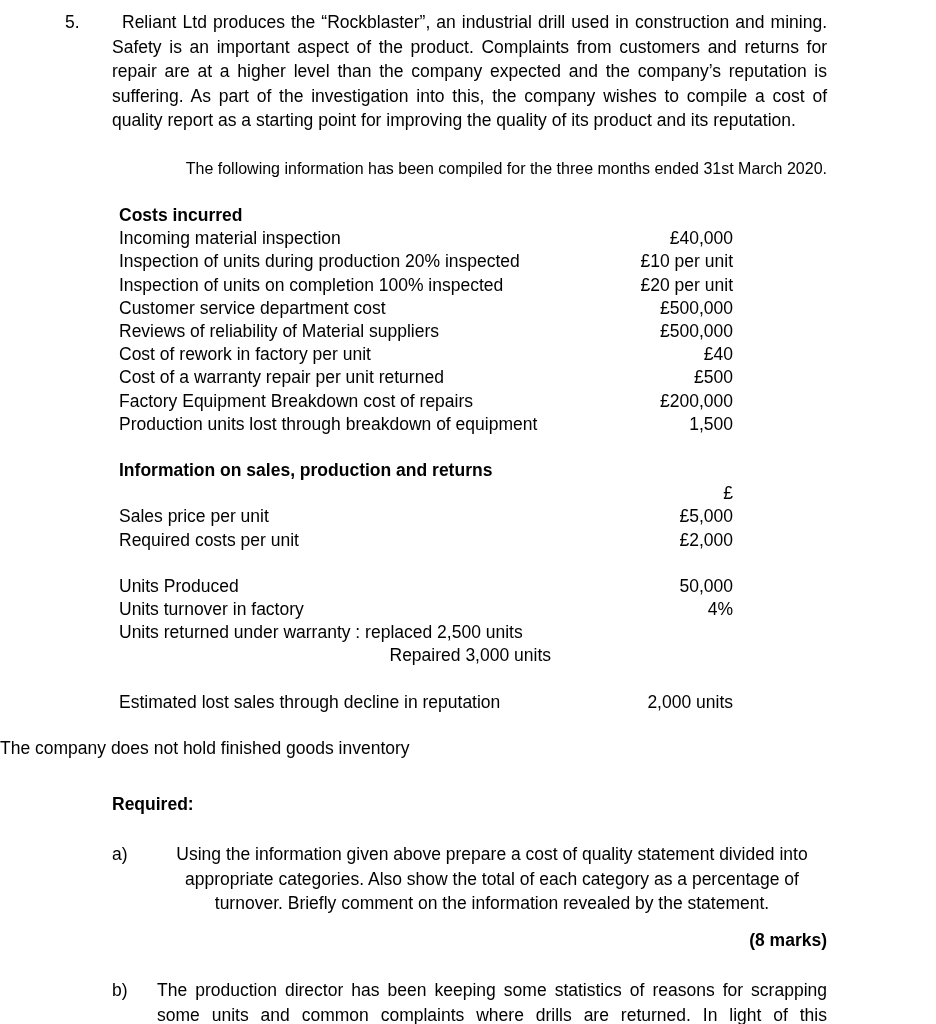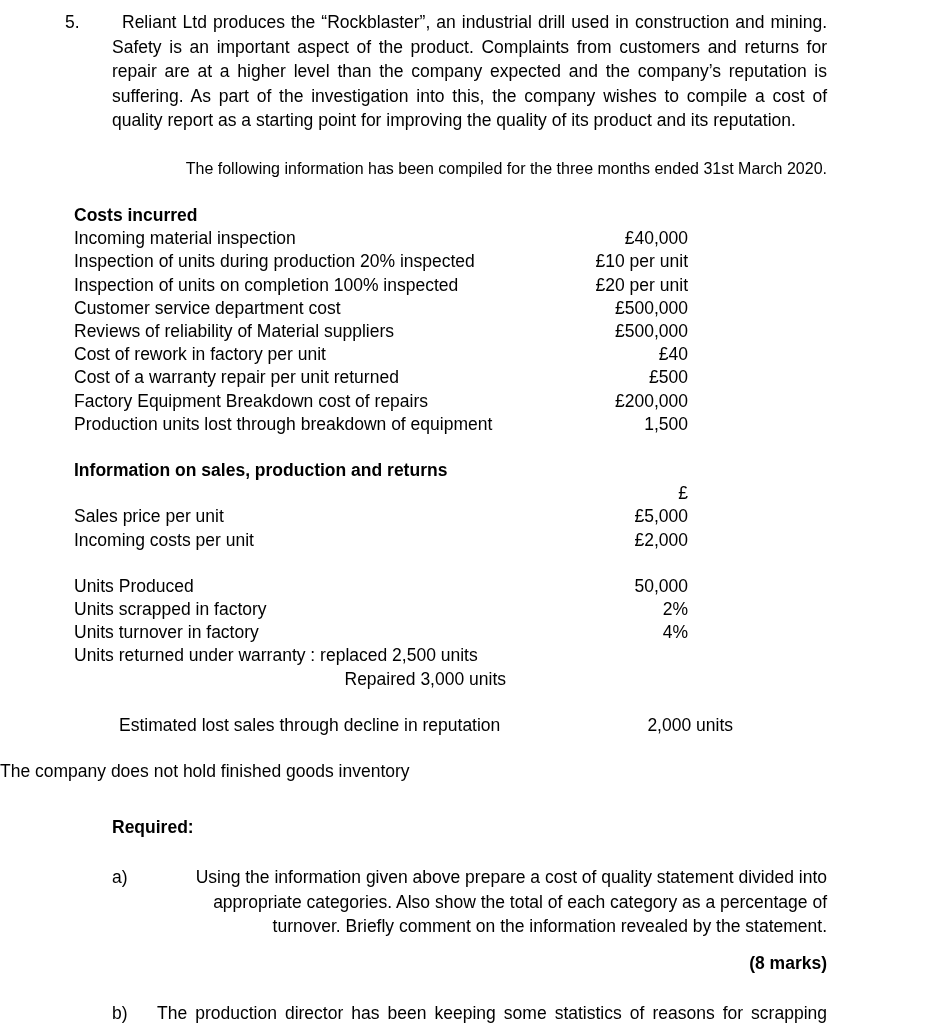--- a/index.html
+++ b/index.html
@@ -51,21 +51,21 @@
     padding-left: 112px;
     padding-right: 109px;
     font-size: 16px;
     line-height: 24.5px;
     text-align: right;
   }
   .para.gap-top { margin-top: 24px; }
 
   
   .data-block {
-    margin-left: 74px;
+    margin-left: 119px;
     width: 614px;           
     font-size: 17.5px;
     line-height: 23.2px;
   }
   .block-heading {
     font-weight: bold;
     font-size: 17.5px;
     line-height: 23.2px;
   }
   .row {
@@ -127,21 +127,21 @@
     top: 0;
     font-size: 17.5px;
     line-height: 24.5px;
   }
   .subq .text {
     font-size: 17.5px;
     line-height: 24.5px;
     text-align: justify;
     text-justify: inter-word;
   }
-  .subq .text.no-justify { text-align: right; }
+  .subq .text.no-justify { text-align: center; }
   .marks {
     margin-top: 12px;
     font-weight: bold;
     font-size: 17.5px;
     line-height: 24.5px;
     text-align: right;
     padding-right: 0;
   }
 </style>
 </head>
@@ -204,33 +204,29 @@
   <div class="data-block">
     <div class="block-heading">Information on sales, production and returns</div>
 
     <div class="row-value-only">£</div>
 
     <div class="row">
       <span class="label">Sales price per unit</span>
       <span class="value">£5,000</span>
     </div>
     <div class="row">
-      <span class="label">Incoming costs per unit</span>
+      <span class="label">Required costs per unit</span>
       <span class="value">£2,000</span>
     </div>
 
     <div class="spacer-sm"></div>
 
     <div class="row">
       <span class="label">Units Produced</span>
       <span class="value">50,000</span>
-    </div>
-    <div class="row">
-      <span class="label">Units scrapped in factory</span>
-      <span class="value">2%</span>
     </div>
     <div class="row">
       <span class="label">Units turnover in factory</span>
       <span class="value">4%</span>
     </div>
 
     <div>Units returned under warranty : replaced 2,500 units</div>
     <div class="warranty-cont">Repaired 3,000 units</div>
   </div>
 

